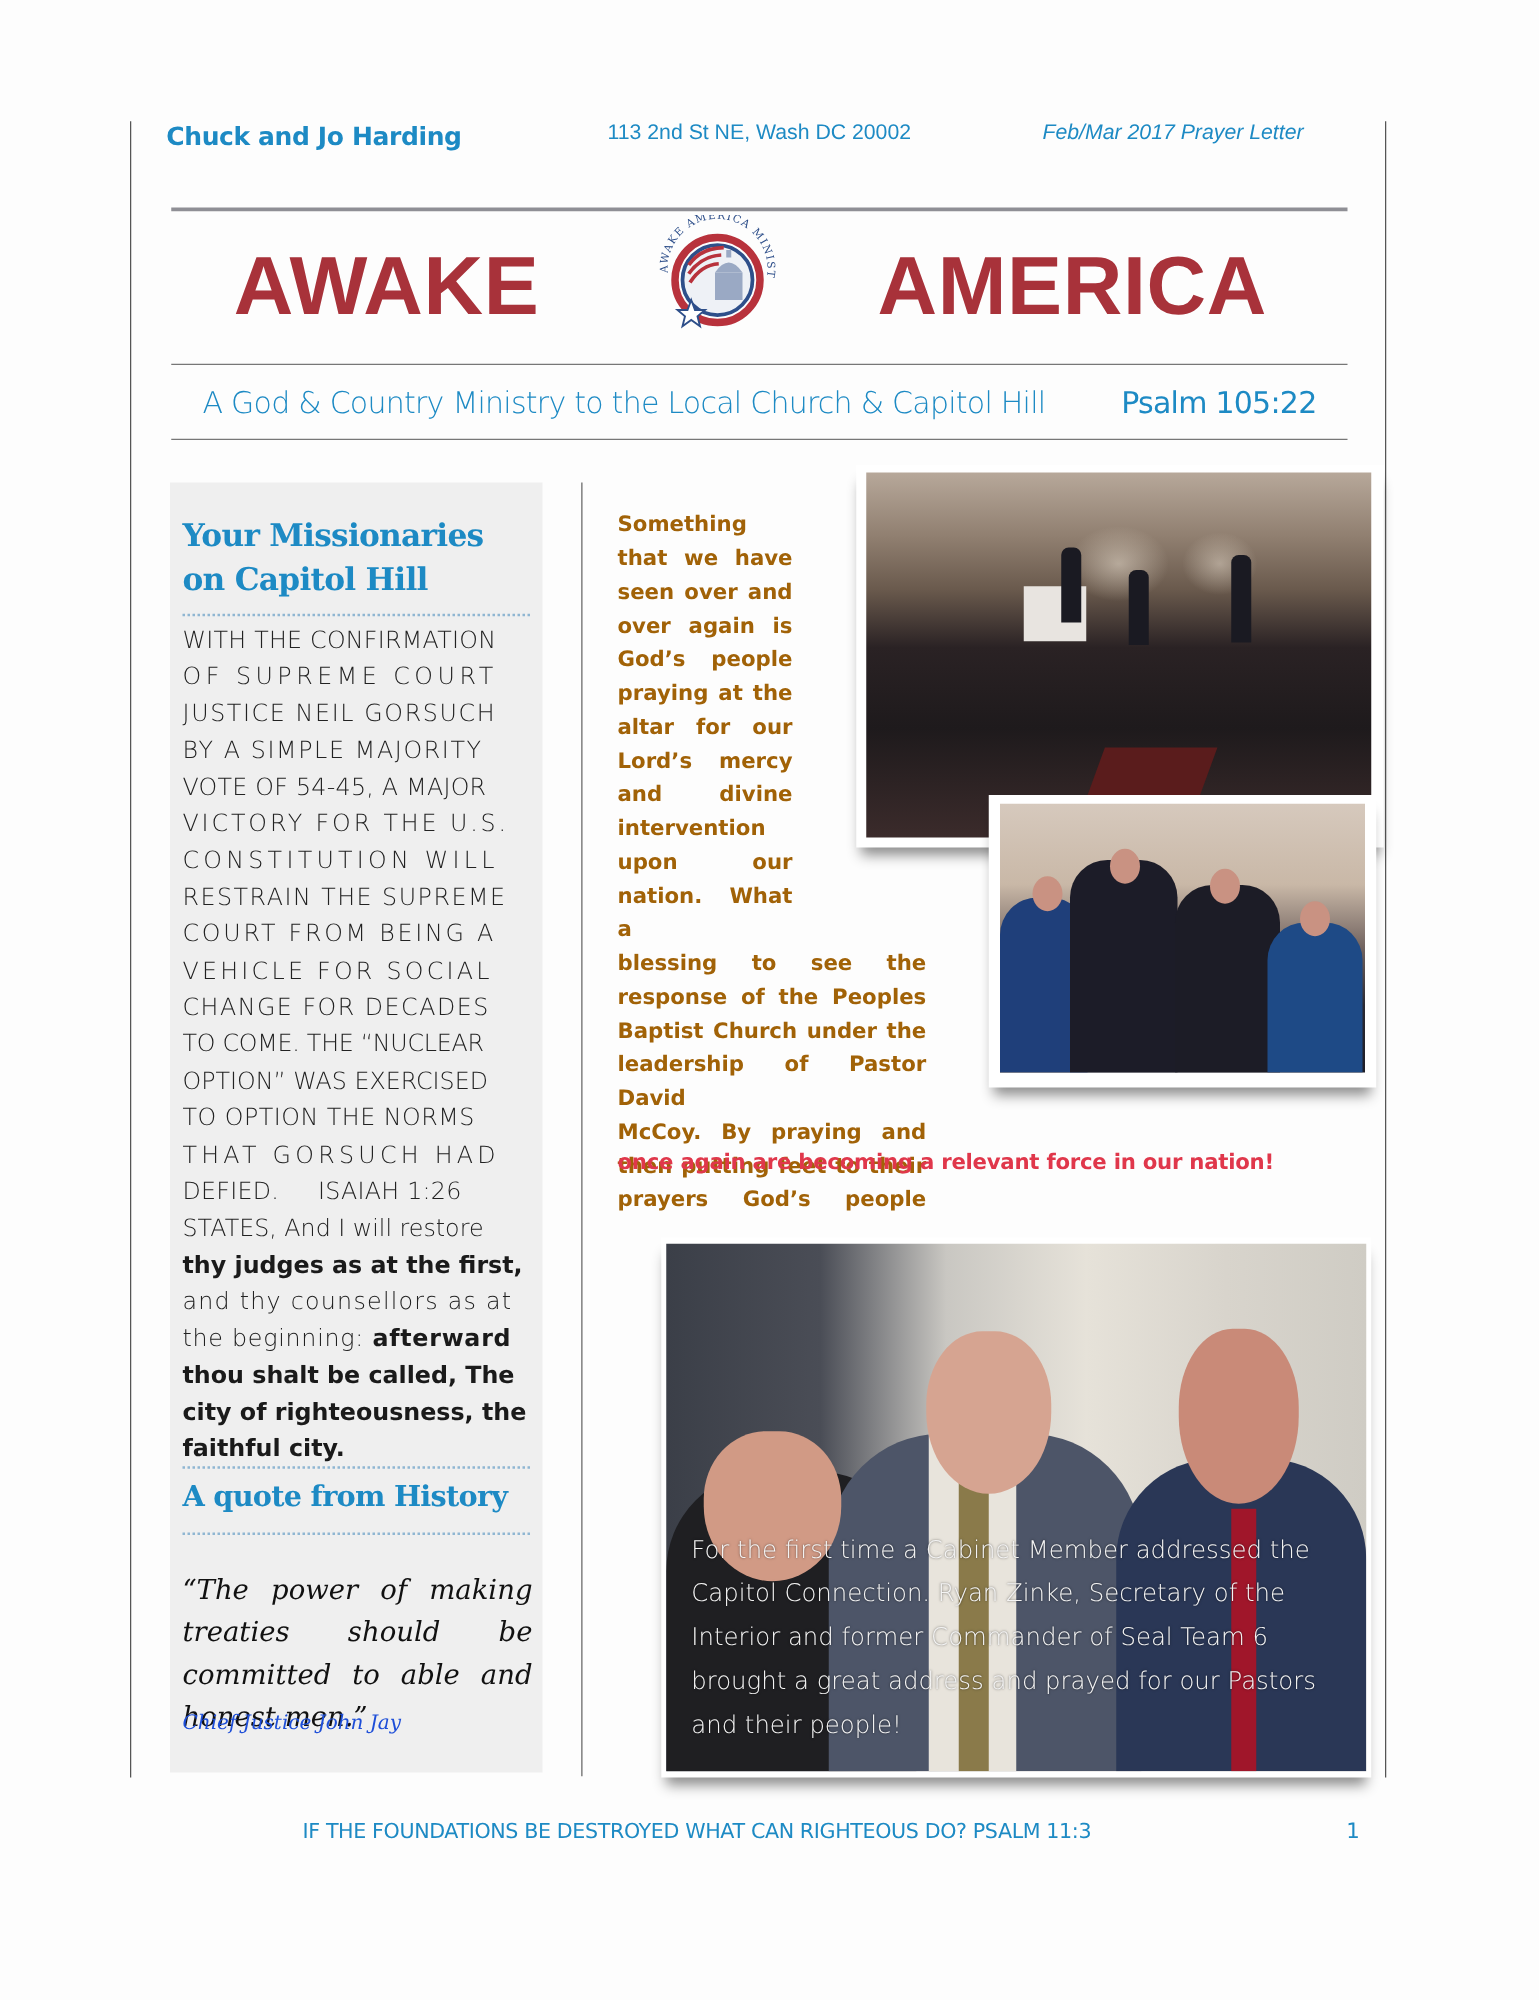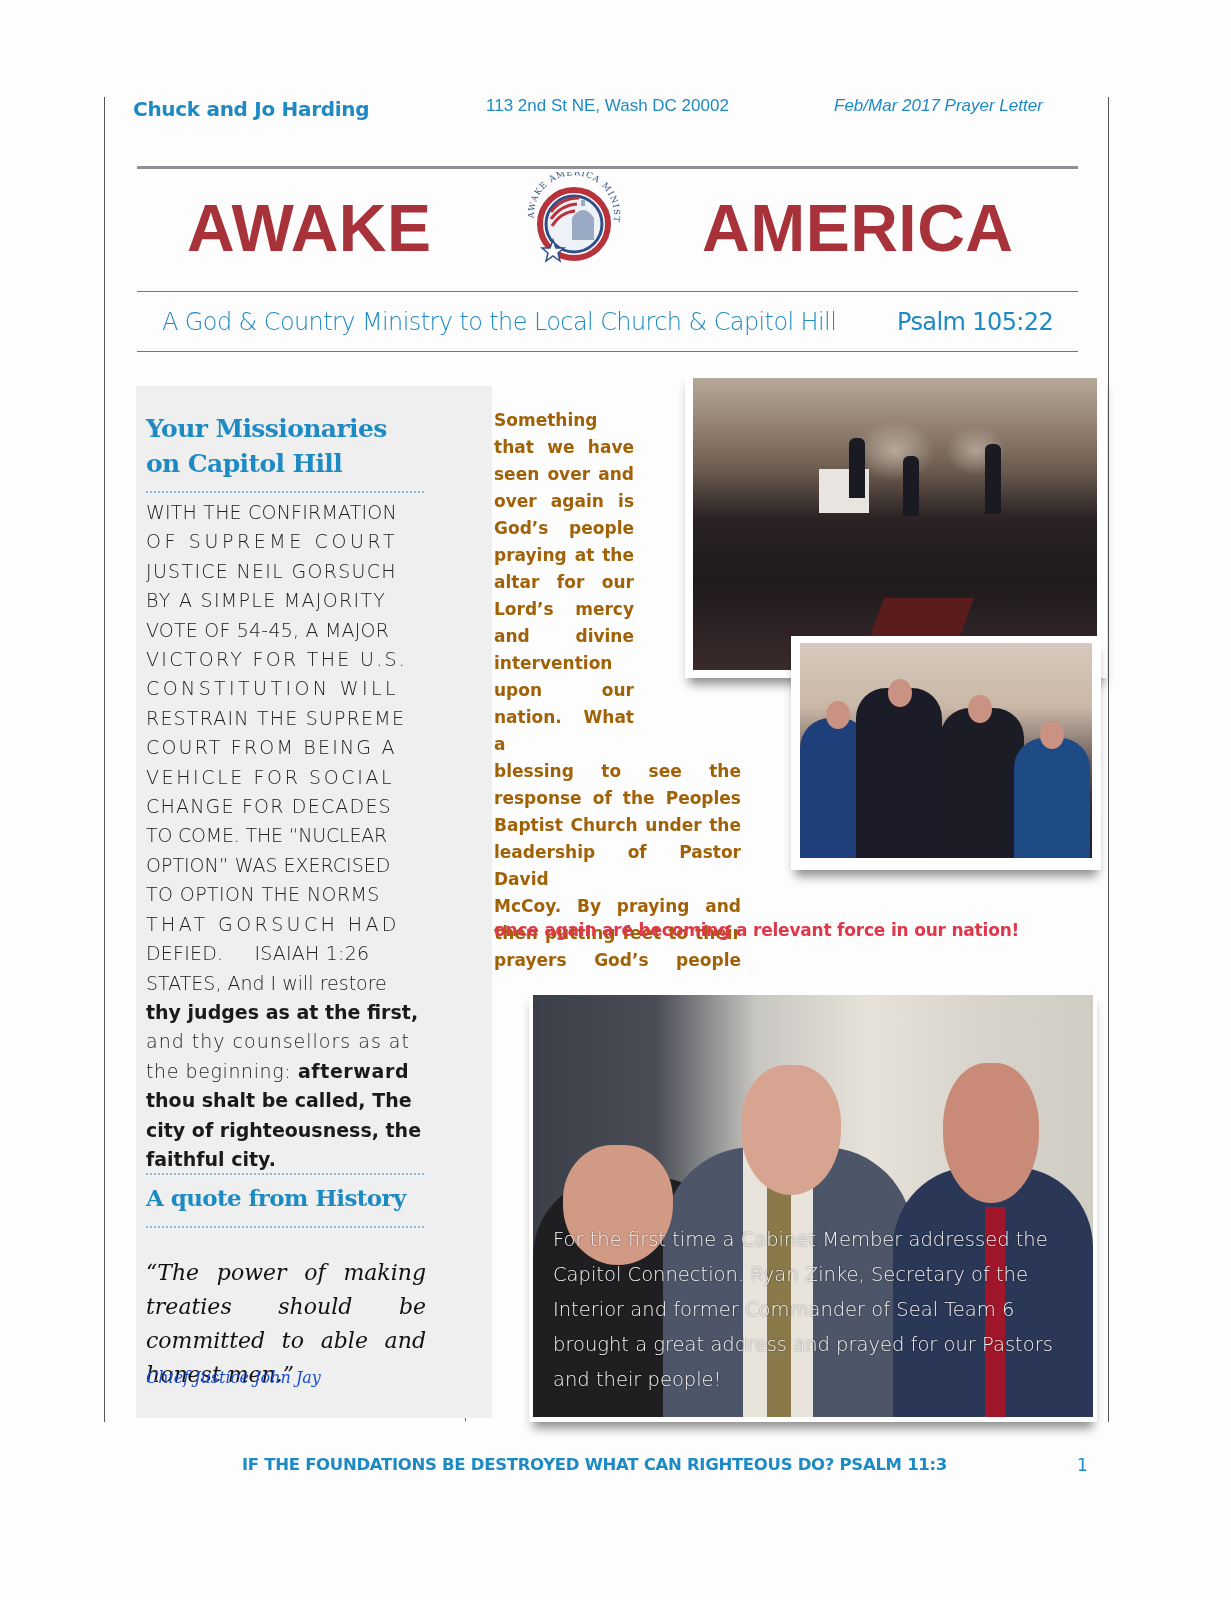--- a/index.html
+++ b/index.html
@@ -22,21 +22,21 @@
     .masthead { font-family: "Liberation Sans", sans-serif; font-weight: bold; color: #a8323a; font-size: 66px; letter-spacing: 0.5px; }
     .m-awake { left: 187px; top: 190px; }
     .m-america { left: 702px; top: 190px; }
 
     .logo { left: 517px; top: 172px; width: 114px; height: 98px; }
 
     .tagline { left: 162px; top: 308px; font-size: 24px; color: #1d8ac4; font-family: "DejaVu Sans", sans-serif; letter-spacing: -0.6px; font-weight: 300; }
     .psalm { left: 897px; top: 308px; font-size: 24px; color: #1d8ac4; font-family: "DejaVu Sans", sans-serif; letter-spacing: -0.6px; }
 
     
-    .sidebar { left: 136px; top: 386px; width: 356px; height: 1032px; background: #efefef; }
+    .sidebar { left: 136px; top: 386px; width: 298px; height: 1032px; background: #efefef; }
     .sb-title { position: absolute; left: 10px; font-family: "DejaVu Serif", serif; font-weight: bold; color: #1d8ac4; font-size: 25px; line-height: 35px; letter-spacing: -0.6px; }
     .sb-dots { position: absolute; left: 10px; width: 278px; border-top: 2px dotted #8fb6d2; }
     .sb-body { position: absolute; left: 10px; top: 112px; width: 278px; font-family: "DejaVu Sans", sans-serif; font-size: 19px; line-height: 29.4px; text-align: justify; color: #222; font-weight: 300; }
     .sb-body .caps { letter-spacing: 0.2px; }
     .sb-body b { font-weight: bold; color: #1a1a1a; }
     .quote { position: absolute; left: 10px; top: 870px; width: 280px; font-family: "DejaVu Serif", serif; font-style: italic; font-size: 22px; line-height: 34px; color: #111; text-align: justify; }
     .quote-author { position: absolute; left: 10px; top: 982px; font-family: "DejaVu Serif", serif; font-style: italic; font-size: 16px; color: #1d4ed8; }
 
     
     .red-text { left: 494px; top: 407px; width: 247px; font-family: "DejaVu Sans", sans-serif; font-weight: bold; font-size: 17px; line-height: 27px; color: #a16207; text-align: justify; text-align-last: justify; }
@@ -64,21 +64,21 @@
     .p2 .face { position: absolute; width: 24px; height: 28px; border-radius: 50%; background: #c99282; }
 
     .p3 { left: 505px; top: 990px; width: 568px; height: 432px; }
     .p3 .photo-inner { left: 4px; top: 5px; width: 560px; height: 422px;
       background: linear-gradient(90deg, #3b3f48 0%, #4a4d56 22%, #c9c7c2 40%, #e6e2d9 60%, #d8d4cc 80%, #cfccc4 100%); }
     .p3 .suit { position: absolute; bottom: 0; }
     .p3 .face { position: absolute; border-radius: 45% 45% 50% 50%; background: #d19a85; }
     .p3 .caption { position: absolute; left: 20px; top: 227px; width: 520px; font-family: "DejaVu Sans", sans-serif; font-size: 19.5px; line-height: 35px; color: #f4f4f4; font-weight: 300; text-shadow: 0 0 2px rgba(0,0,0,0.6); }
 
     
-    .footer { left: 242px; top: 1455px; font-family: "DejaVu Sans", sans-serif; font-weight: bold; font-size: 16.5px; color: #1d8ac4; letter-spacing: -0.3px; }
+    .footer { left: 242px; top: 1455px; font-family: "DejaVu Sans", sans-serif; font-weight: normal; font-size: 16.5px; color: #1d8ac4; letter-spacing: -0.3px; }
     .pagenum { left: 1077px; top: 1455px; font-size: 17px; color: #1d8ac4; font-family: "DejaVu Sans", sans-serif; }
   </style>
 </head>
 <body>
 
 <div class="vline" style="left:104px; top:97px; height:1325px;"></div>
 <div class="vline" style="left:1108px; top:97px; height:1325px;"></div>
 <div class="vline" style="left:465px; top:386px; height:1035px; background:#666;"></div>
 
 <div class="abs hdr-name">Chuck and Jo Harding</div>

